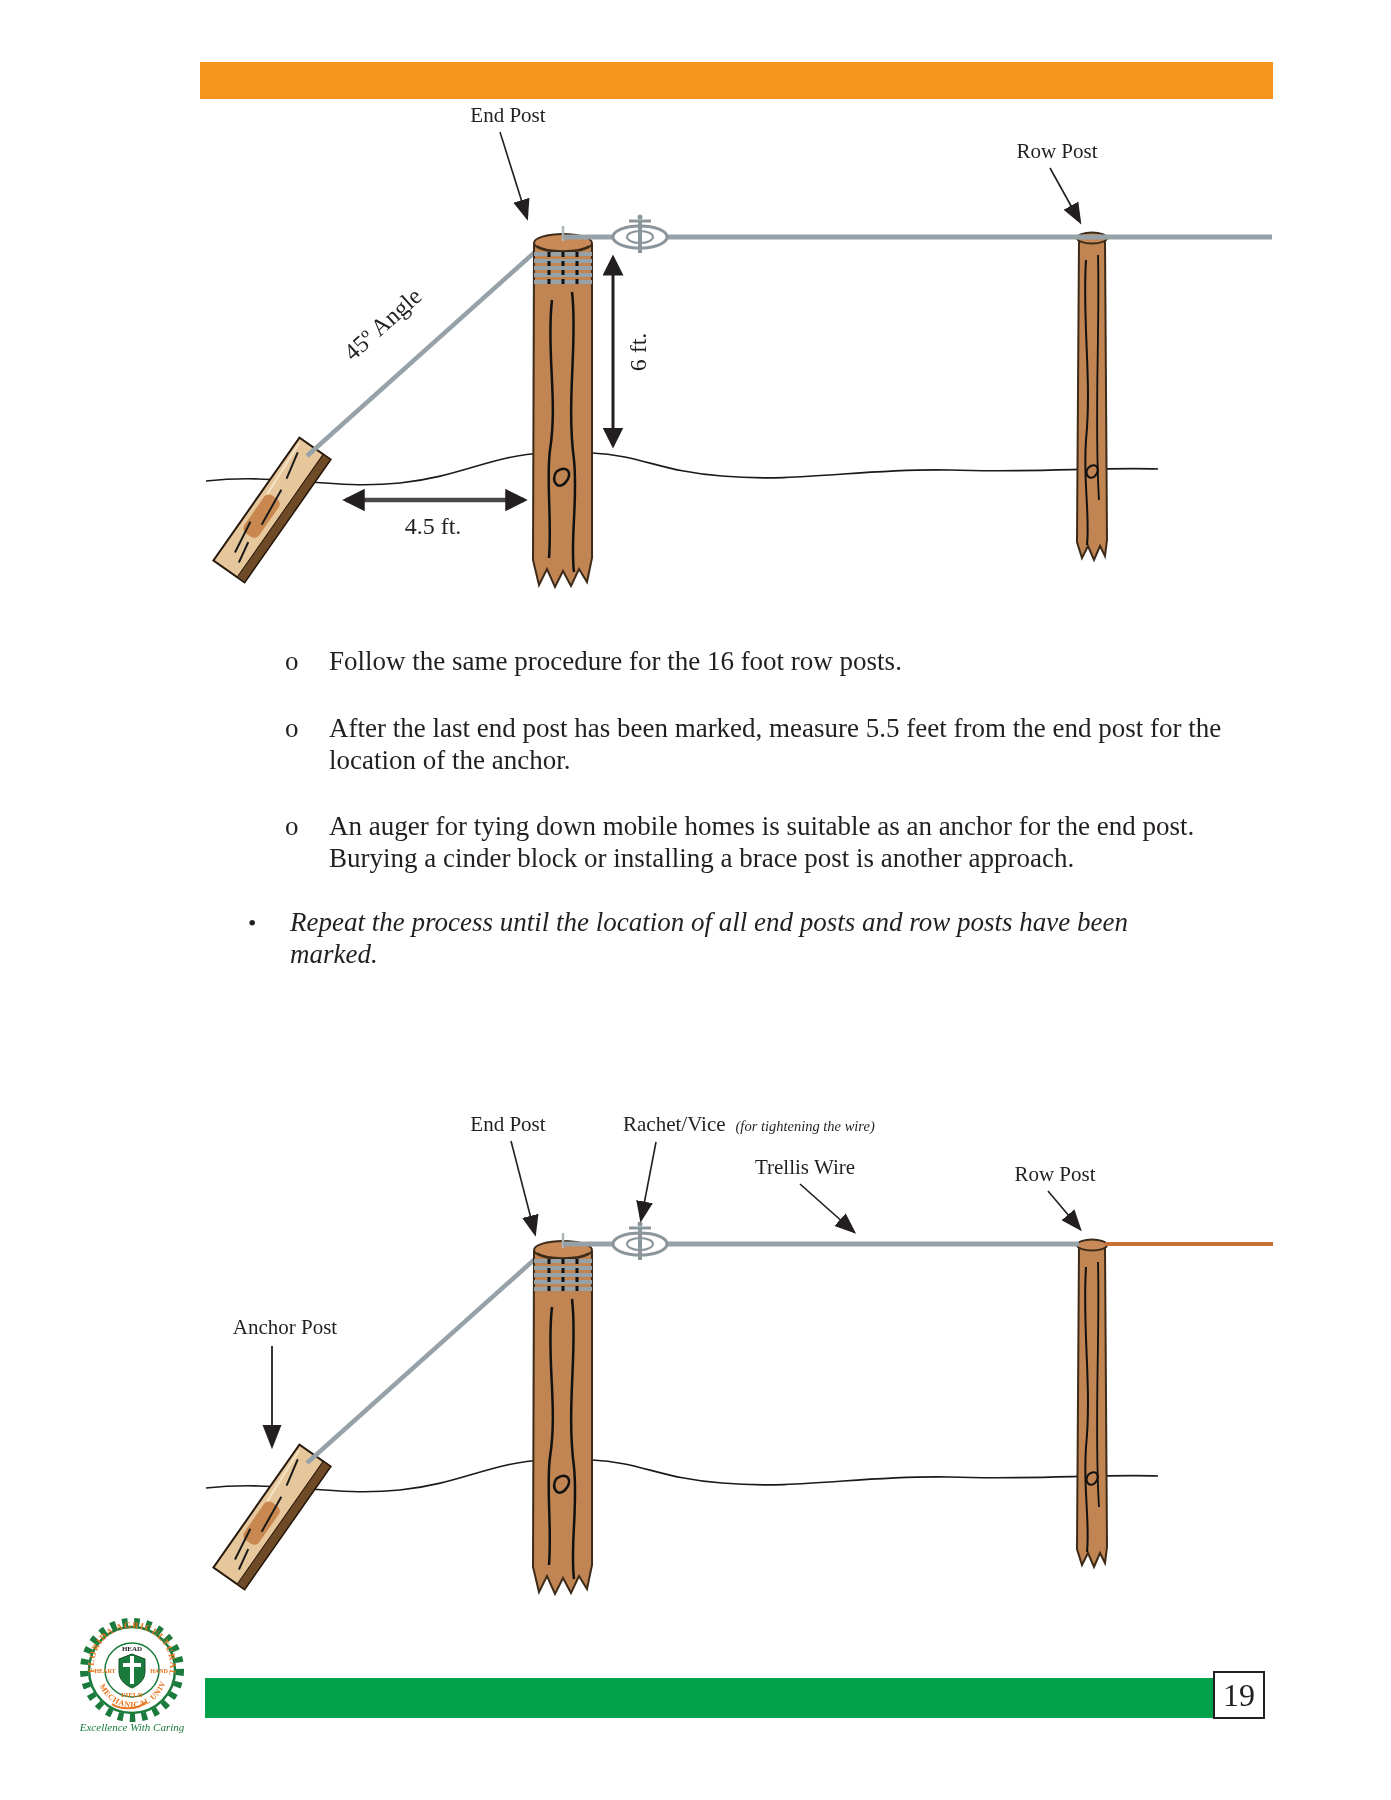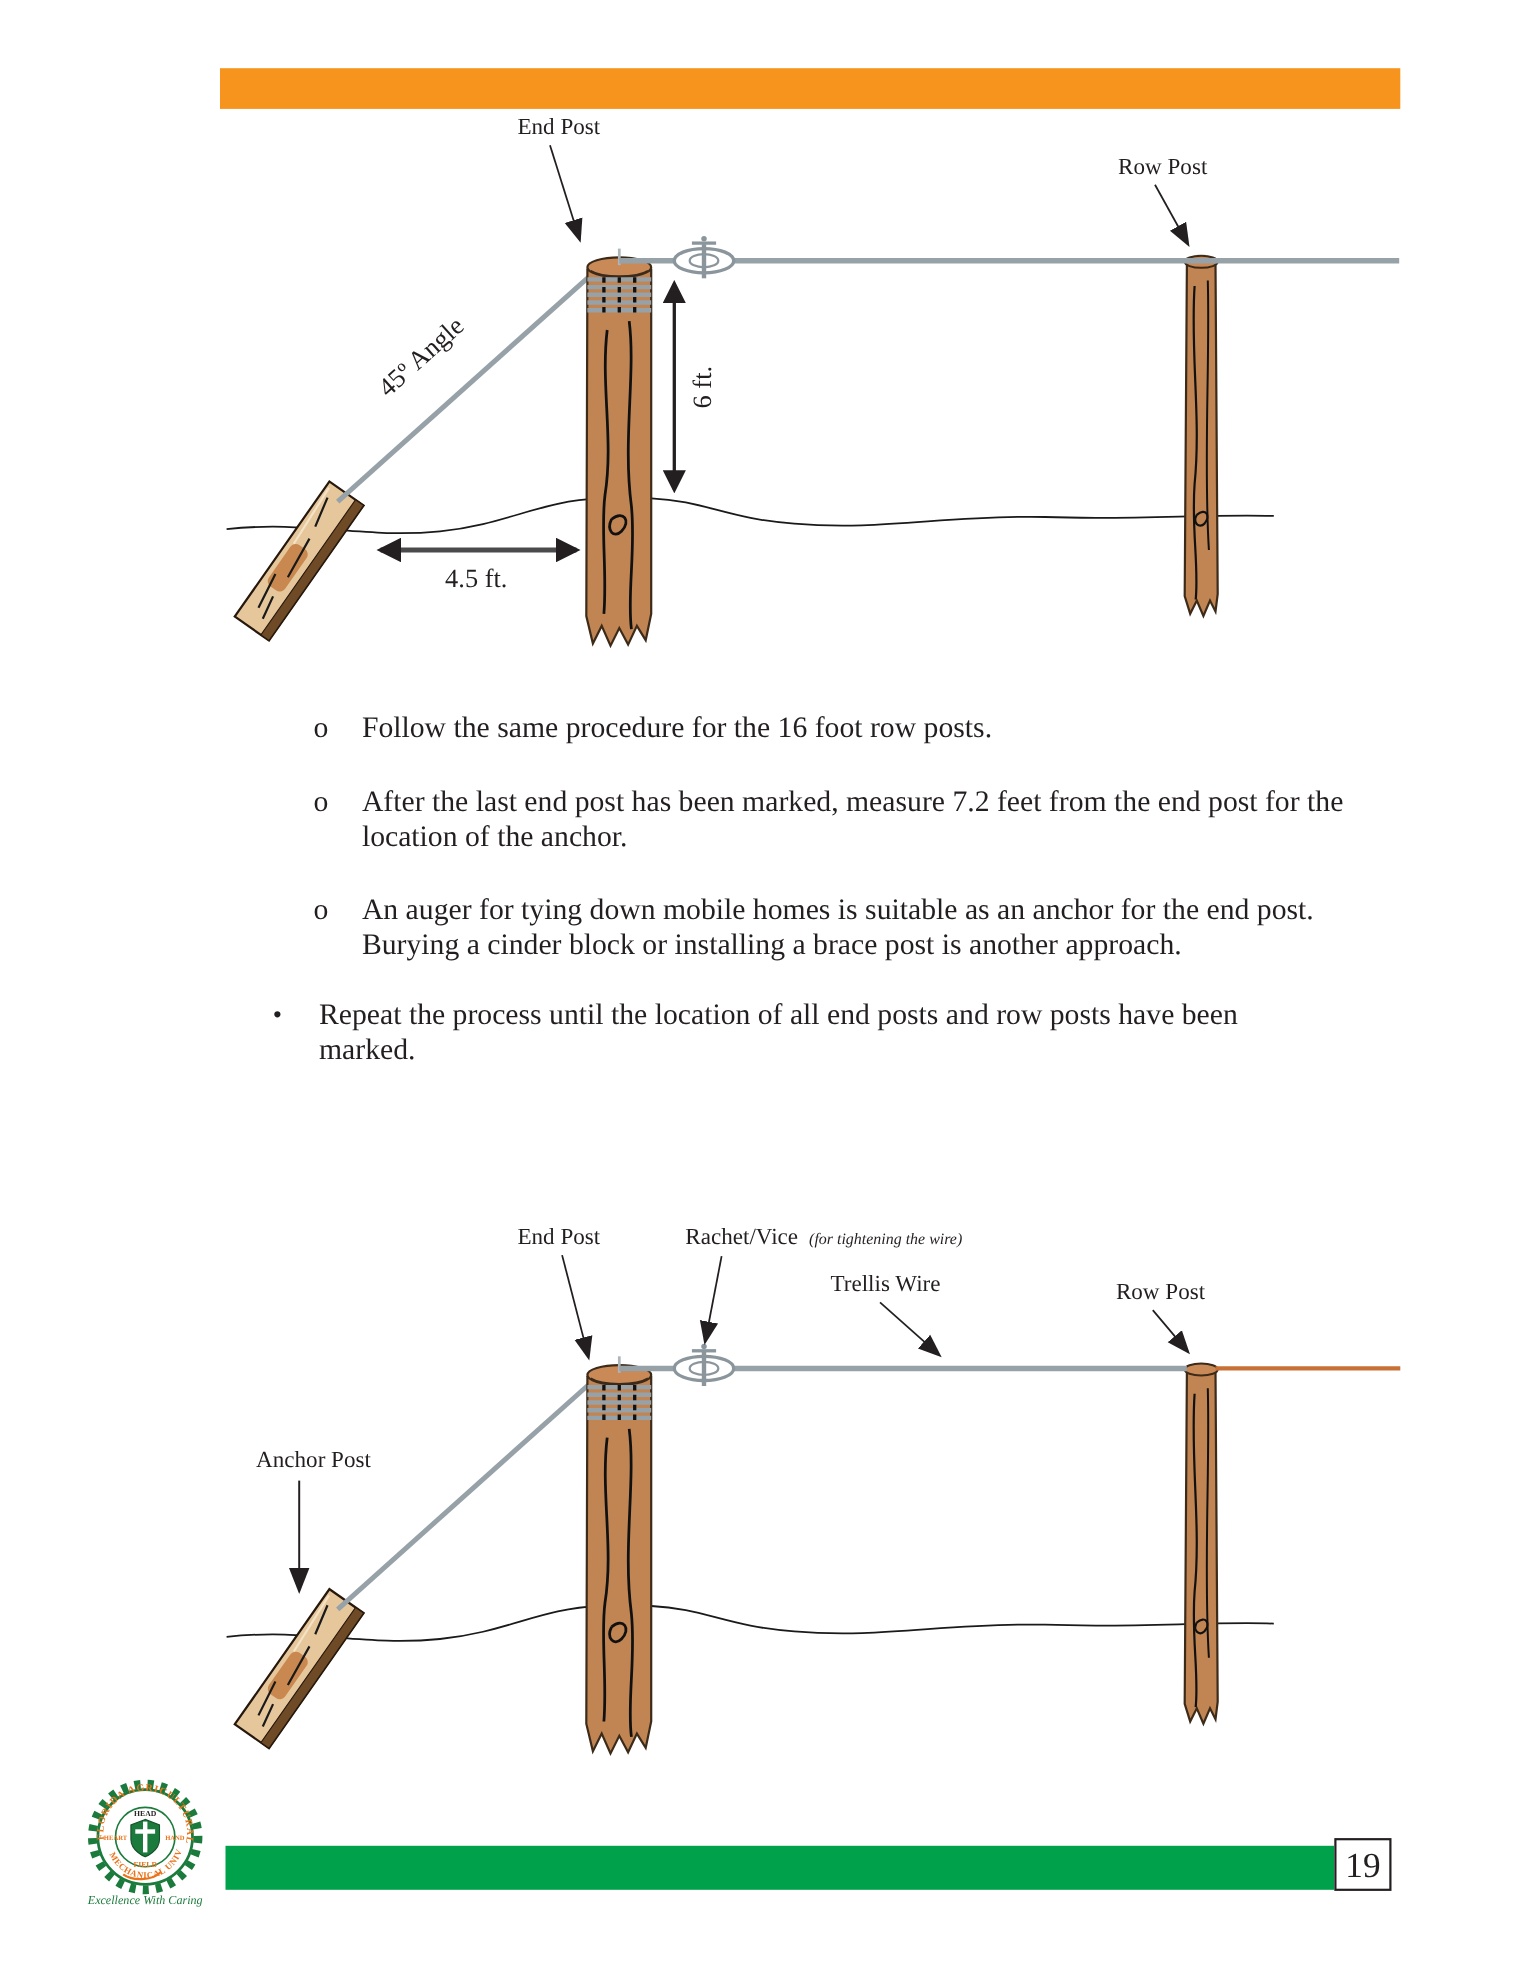--- a/index.html
+++ b/index.html
@@ -9,21 +9,21 @@
   .green-bar{position:absolute;left:205px;top:1678px;width:1008px;height:40px;background:#00A14B;}
   .page-num-box{position:absolute;left:1213px;top:1671px;width:48px;height:44px;background:#ffffff;
         border:2px solid #231F20;display:flex;align-items:center;justify-content:center;
         font-size:32px;line-height:1;}
   .txt{position:absolute;font-size:27px;line-height:32px;}
   .o-item{left:285px;display:flex;}
   .o-item .marker{flex:0 0 44px;}
   .o-item .body{width:910px;font-family:Liberation Serif, serif;}
   .b-item{left:248px;display:flex;}
   .b-item .marker{flex:0 0 42px;font-size:24px;padding-top:1px;}
-  .b-item .body{width:870px;}
+  .b-item .body{width:870px;font-style:italic;}
   .caption{left:258px;display:flex;white-space:nowrap;}
   .caption .cap-label{margin-right:18px;}
   svg.overlay{position:absolute;left:0;top:0;}
   svg text{font-family:"Liberation Serif", serif;fill:#231F20;}
   .dlabel{font-size:21px;}
   .dimlabel{font-size:24px;}
   .rnote{font-size:14.5px;font-style:italic;}
   .motto{font-size:11px;font-style:italic;fill:#1B7B3C;}
   .sealword{fill:#E8731A;font-weight:bold;}
 </style>
@@ -164,21 +164,21 @@
     </g>
   </svg>
 
   <div class="txt o-item" style="top:645px">
     <span class="marker">o</span>
     <span class="body">Follow the same procedure for the 16 foot row posts.</span>
   </div>
 
   <div class="txt o-item" style="top:712px">
     <span class="marker">o</span>
-    <span class="body">After the last end post has been marked, measure 7.2 feet from the end post for the location of the anchor.</span>
+    <span class="body">After the last end post has been marked, measure 5.5 feet from the end post for the location of the anchor.</span>
   </div>
 
   <div class="txt o-item" style="top:810px">
     <span class="marker">o</span>
     <span class="body">An auger for tying down mobile homes is suitable as an anchor for the end post. Burying a cinder block or installing a brace post is another approach.</span>
   </div>
 
   <div class="txt b-item" style="top:906px">
     <span class="marker">•</span>
     <span class="body">Repeat the process until the location of all end posts and row posts have been marked.</span>

